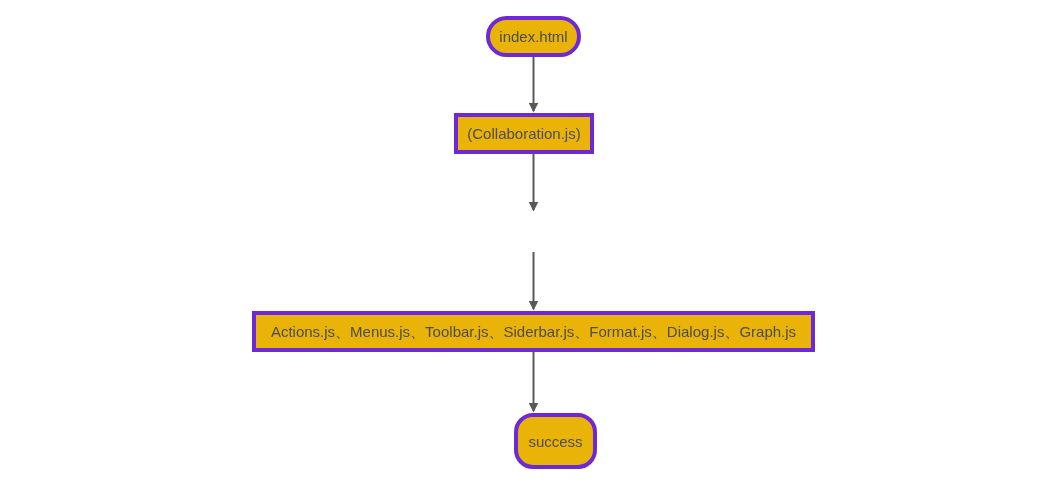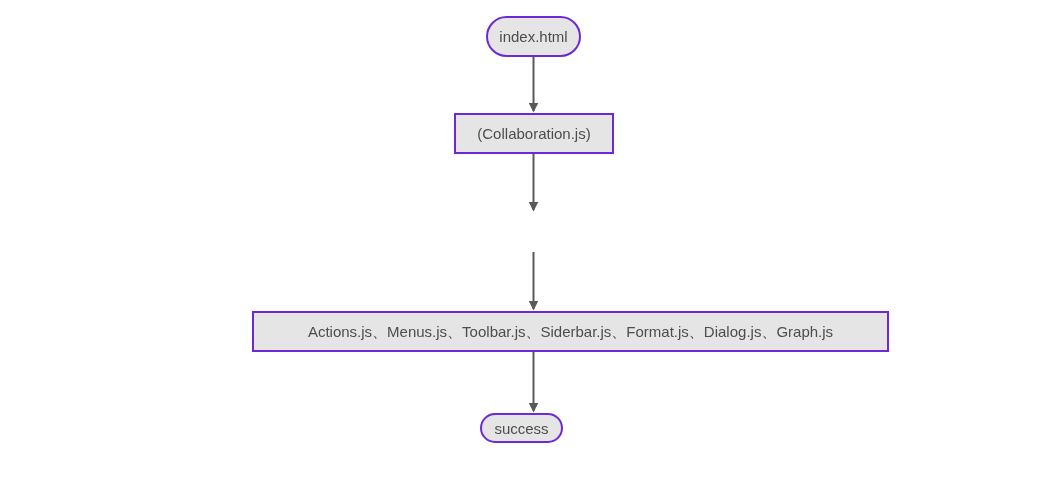--- a/index.html
+++ b/index.html
@@ -16,33 +16,33 @@
     position: absolute;
     left: 0; top: 0;
     width: 1051px; height: 488px;
     pointer-events: none;
   }
   .node {
     position: absolute;
     display: flex;
     align-items: center;
     justify-content: center;
-    background: #e5e5e5;
-    border: 2px solid #6d28d9;
+    background: #eab308;
+    border: 4px solid #6d28d9;
     color: #4d4d4d;
     font-size: 15px;
     line-height: 1;
     white-space: nowrap;
     text-align: center;
   }
   .node.stadium-a { left: 486px; top: 16px;  width: 95px;  height: 41px; border-radius: 21px; }
-  .node.rect-b    { left: 454px; top: 113px; width: 160px; height: 41px; }
+  .node.rect-b    { left: 454px; top: 113px; width: 140px; height: 41px; }
   .node.rect-c    { left: 487px; top: 212px; width: 93px;  height: 40px; }
-  .node.rect-d    { left: 252px; top: 311px; width: 637px; height: 41px; }
-  .node.stadium-e { left: 480px; top: 413px; width: 83px;  height: 30px; border-radius: 19px; text-align: right; }
+  .node.rect-d    { left: 252px; top: 311px; width: 563px; height: 41px; }
+  .node.stadium-e { left: 514px; top: 413px; width: 83px;  height: 56px; border-radius: 19px; text-align: right; }
 </style>
 </head>
 <body>
 
 <div class="canvas">
 
   <svg class="edges" viewBox="0 0 1051 488">
     <defs>
       <marker id="arrowhead" markerUnits="userSpaceOnUse" markerWidth="10" markerHeight="10" refX="8.5" refY="5" orient="auto">
         <path d="M0,0 L10,5 L0,10 Z" fill="#595959"></path>

